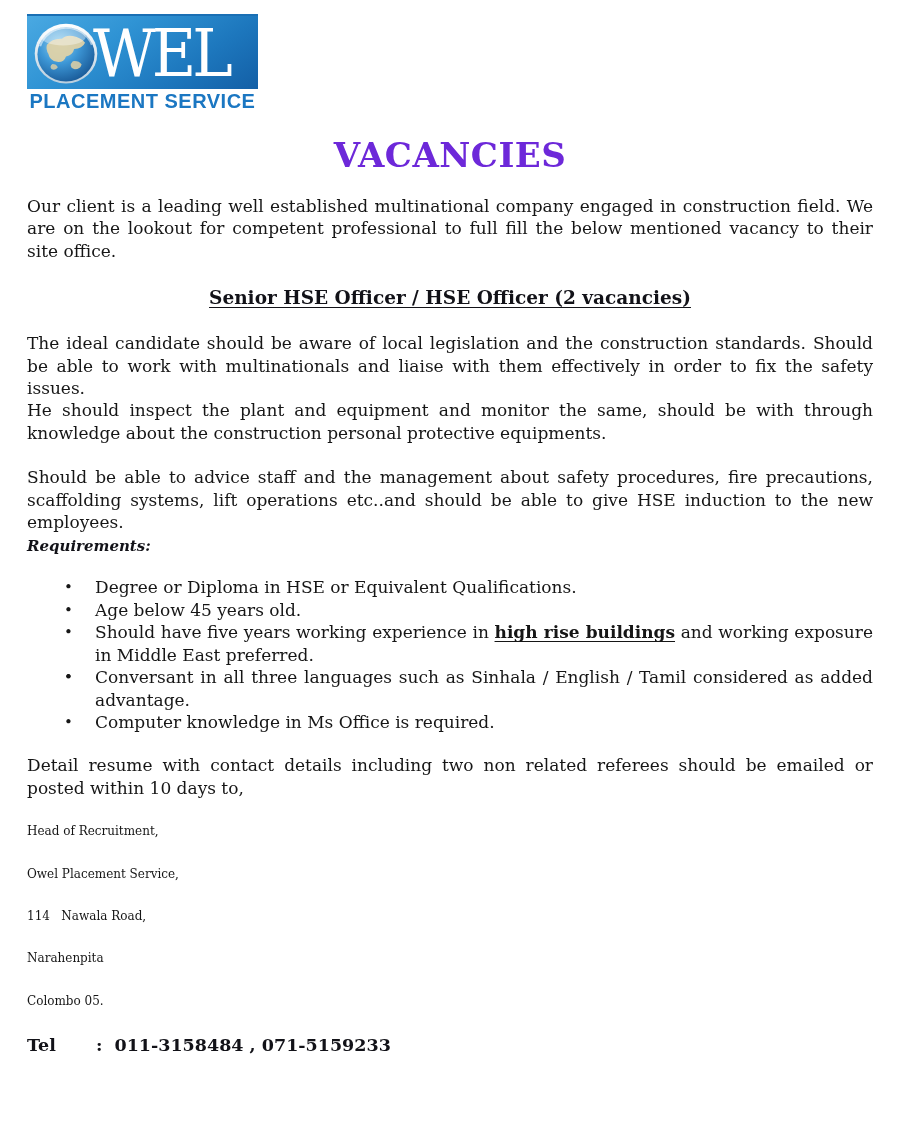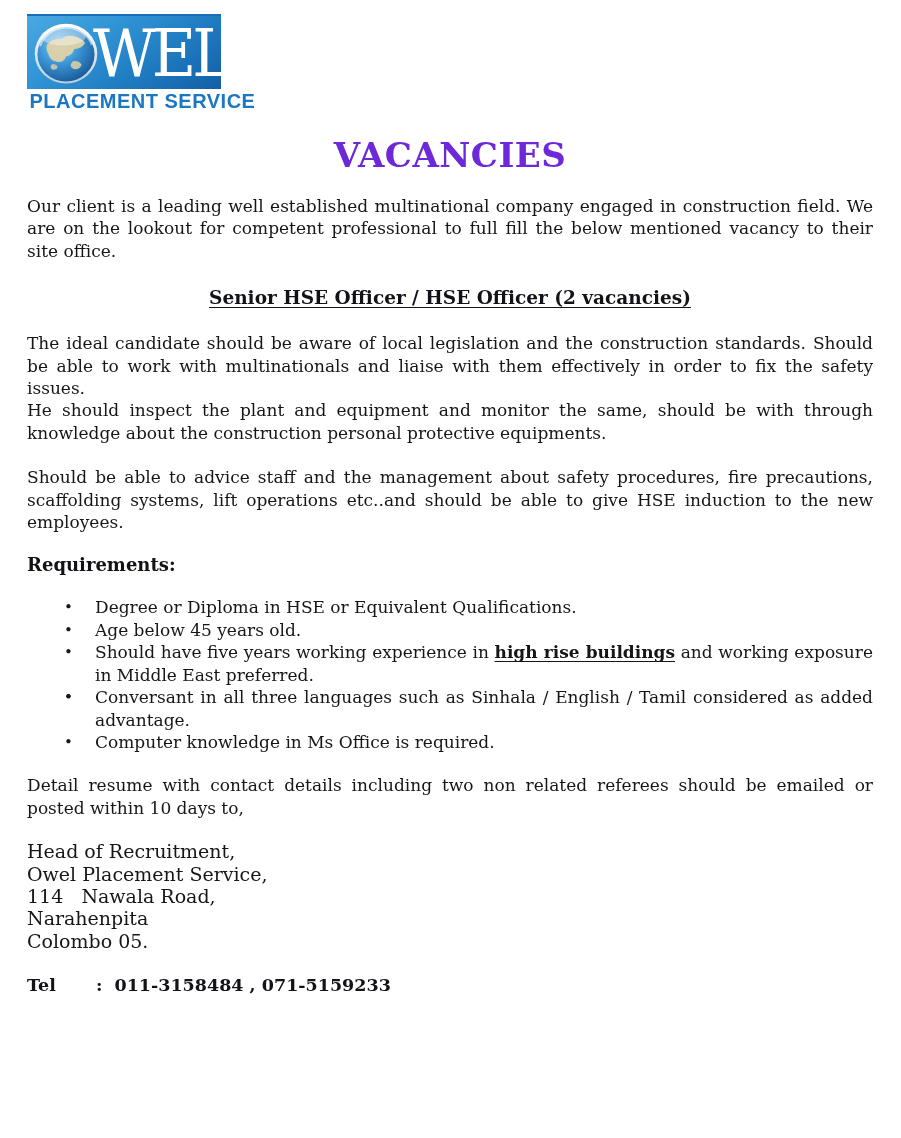--- a/index.html
+++ b/index.html
@@ -11,21 +11,21 @@
   }
   .page {
     position: relative;
     width: 901px; height: 1138px;
     padding: 14px 28px 0 27px;
   }
 
   
   .logo-block { width: 231px; }
   .logo-panel {
-    width: 194px; height: 75px;
+    width: 231px; height: 75px;
     background: linear-gradient(145deg, #4aa9e2 0%, #2f93d4 35%, #1d77bd 70%, #135fa6 100%);
     border-top: 2px solid #1a6fb4;
     display: flex; align-items: center;
     padding-left: 4px;
     overflow: hidden;
   }
   .globe { width: 70px; height: 68px; flex: 0 0 auto; margin-top: 1px; }
   .brand-letters {
     font-family: "DejaVu Serif", serif;
     color: #ffffff;
@@ -71,24 +71,25 @@
     font-size: 18.5px;
     font-weight: bold;
     text-decoration: underline;
     text-underline-offset: 3px;
     color: #121218;
   }
   .candidate-1  { margin-top: 24px !important; }
   .candidate-2  { margin-top: 0 !important; }
   .advice       { margin-top: 22px !important; }
   .req-label {
-    margin-top: 21px;
-    font-size: 18px;
-    font-weight: bold;
-    color: #121218;
+    margin-top: 4px;
+    font-size: 15px;
+    font-weight: bold;
+    color: #121218;
+    font-style: italic;
   }
   ul.req-list {
     margin: 21px 0 0 0;
     padding: 0;
     list-style: none;
   }
   ul.req-list li {
     position: relative;
     padding-left: 68px;
     font-size: 17px;
@@ -97,23 +98,24 @@
   }
   .bullet-marker {
     position: absolute;
     left: 37px; top: 0;
     font-size: 15px;
     line-height: 22.4px;
   }
   .closing  { margin-top: 21px !important; }
   .address-block { margin-top: 21px; }
   .address-line {
-    font-size: 19px;
+    font-size: 12px;
     line-height: 22.4px;
     white-space: pre-wrap;
+    margin-top: 20px;
   }
   .tel-line {
     margin-top: 23px;
     font-size: 17.5px;
     font-weight: bold;
     color: #121218;
   }
   .tel-label { display: inline-block; width: 69px; }
   .tel-numbers { margin-left: 12px; white-space: pre-wrap; }
   .cv-line {

